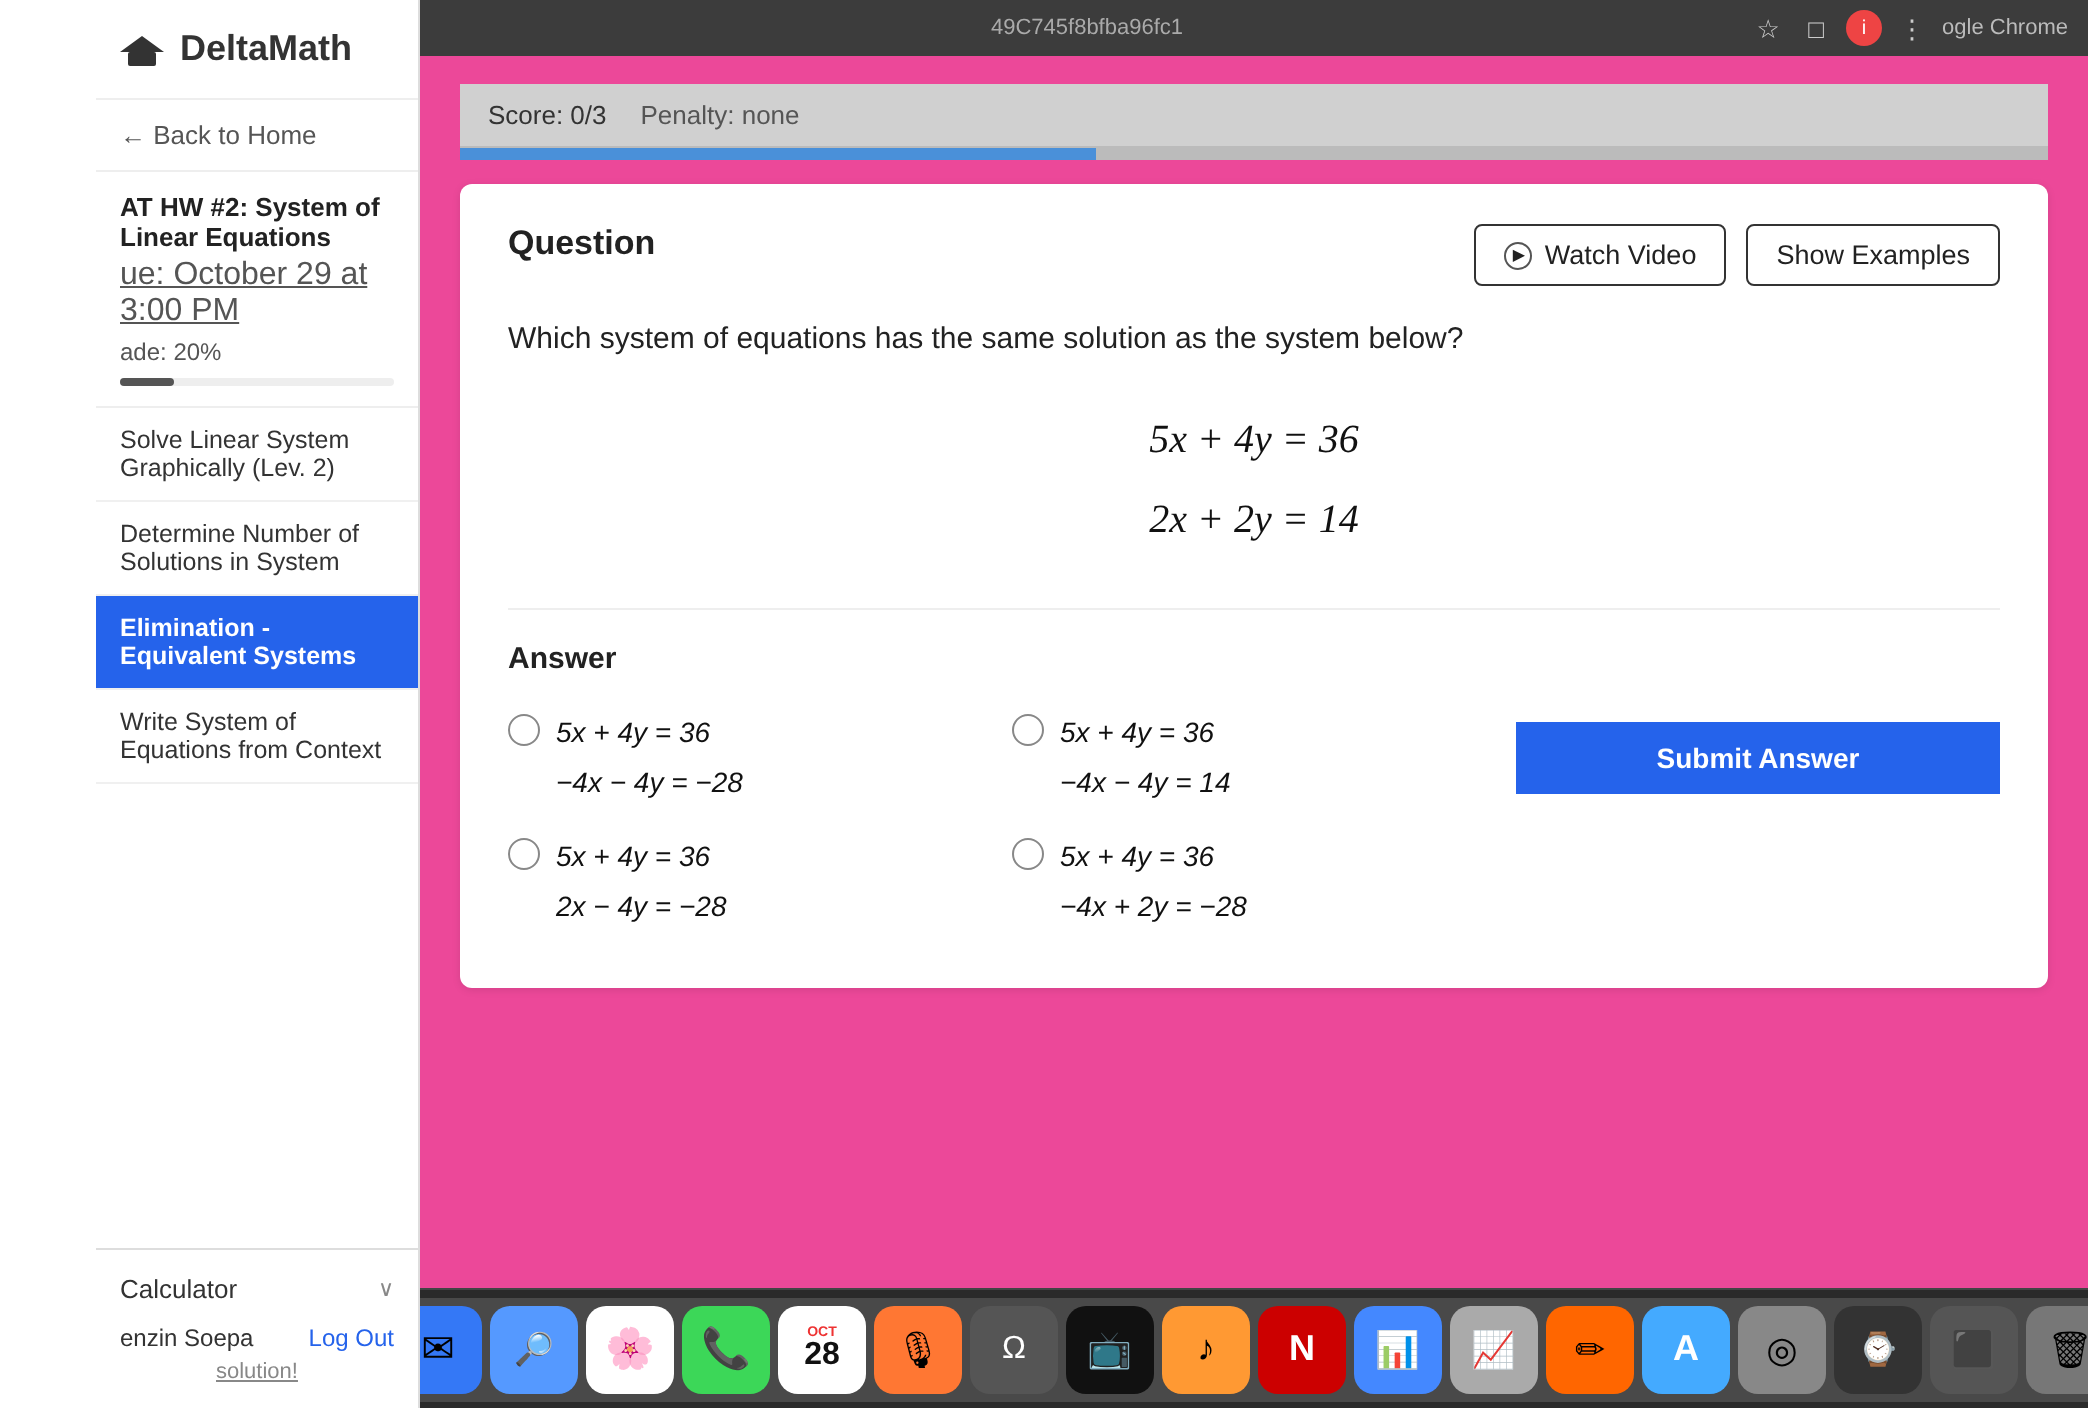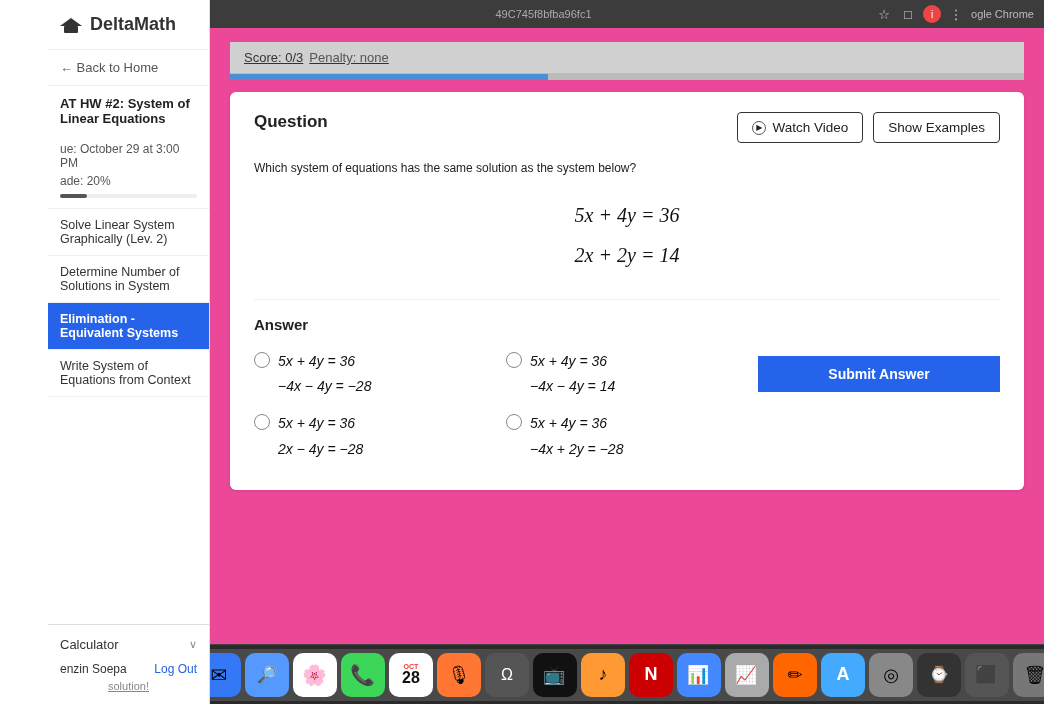--- a/index.html
+++ b/index.html
@@ -45,25 +45,26 @@
       cursor: pointer;
     }
     .sidebar-section {
       padding: 10px 12px;
       border-bottom: 1px solid #eee;
     }
     .sidebar-section .title {
       font-weight: 700;
       font-size: 13px;
       color: #222;
-      margin-bottom: 16px;
+      margin-bottom: 3px;
     }
     .sidebar-section .subtitle {
-      font-size: 12px;
+      font-size: 16px;
       color: #555;
+      text-decoration: underline;
     }
     .sidebar-section .grade {
       font-size: 12px;
       color: #555;
       margin-top: 4px;
     }
     .sidebar-nav {
       flex: 1;
       overflow-y: auto;
     }
@@ -116,24 +117,23 @@
       flex-direction: column;
       padding: 0;
       overflow: hidden;
     }
     .top-bar {
       background: #d0d0d0;
       padding: 8px 14px;
       font-size: 13px;
       color: #333;
       display: flex;
-      gap: 6px;
+      gap: 17px;
       align-items: center;
       border-bottom: 1px solid #bbb;
-      text-decoration: underline;
     }
     .score-text { font-weight: 500; }
     .penalty-text { color: #555; }
     .progress-bar-container {
       height: 6px;
       background: #bbb;
       margin: 0;
     }
     .progress-bar-fill {
       height: 100%;
@@ -183,21 +183,21 @@
       width: 14px;
       height: 14px;
       border-radius: 50%;
       border: 1.5px solid #555;
       display: inline-flex;
       align-items: center;
       justify-content: center;
       font-size: 8px;
     }
     .question-text {
-      font-size: 12px;
+      font-size: 15px;
       color: #222;
       margin-bottom: 4px;
       line-height: 1.5;
     }
     .equations-display {
       text-align: center;
       margin: 18px 0 24px;
       font-size: 20px;
       color: #111;
       line-height: 2;

